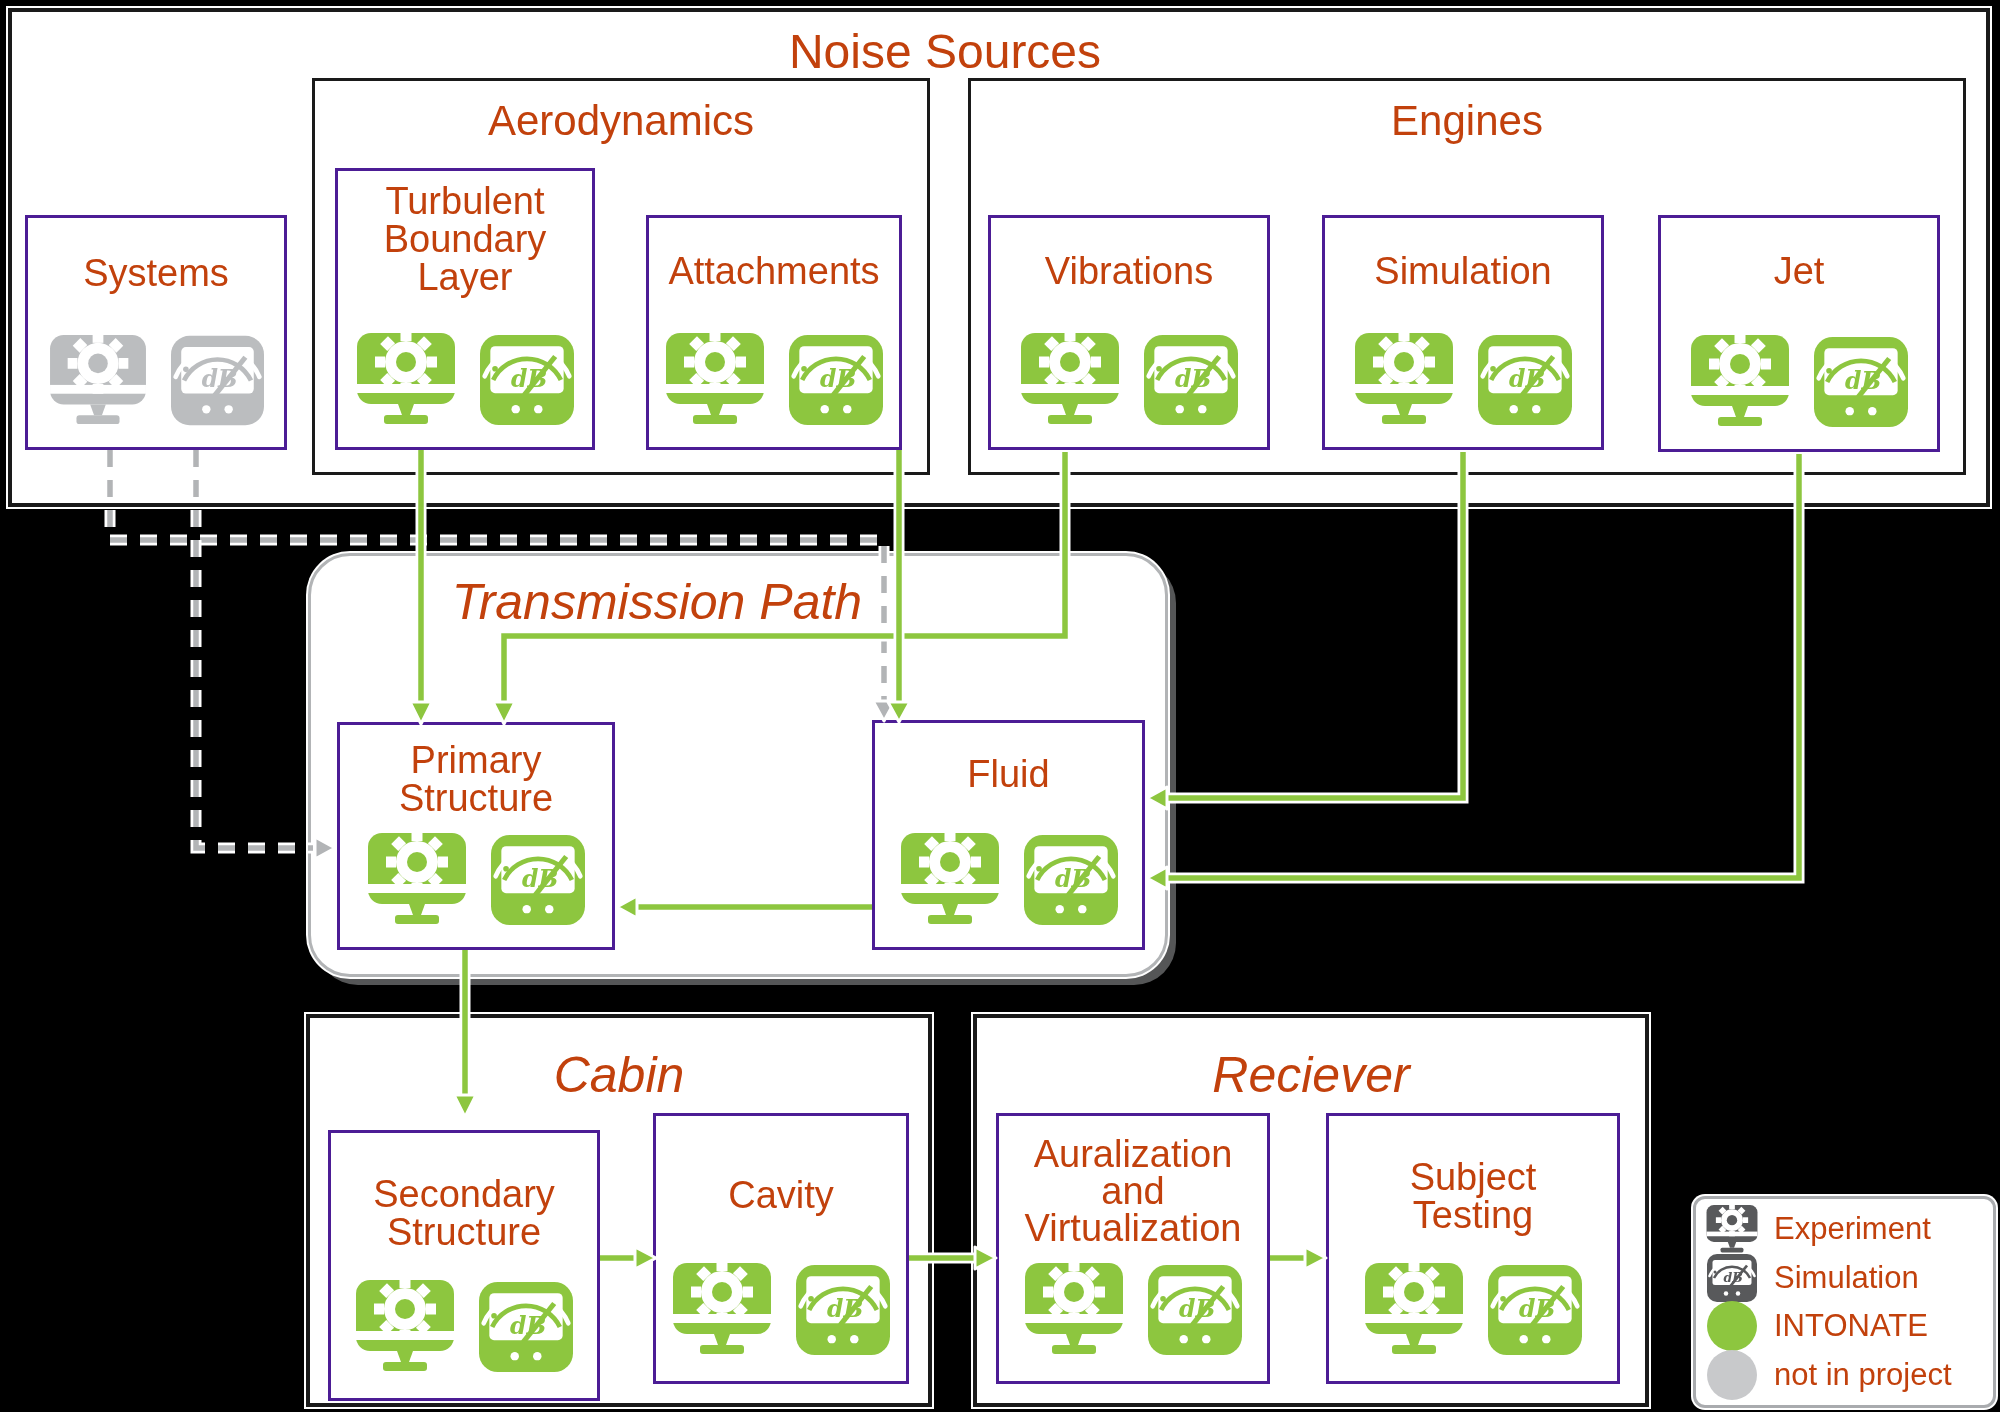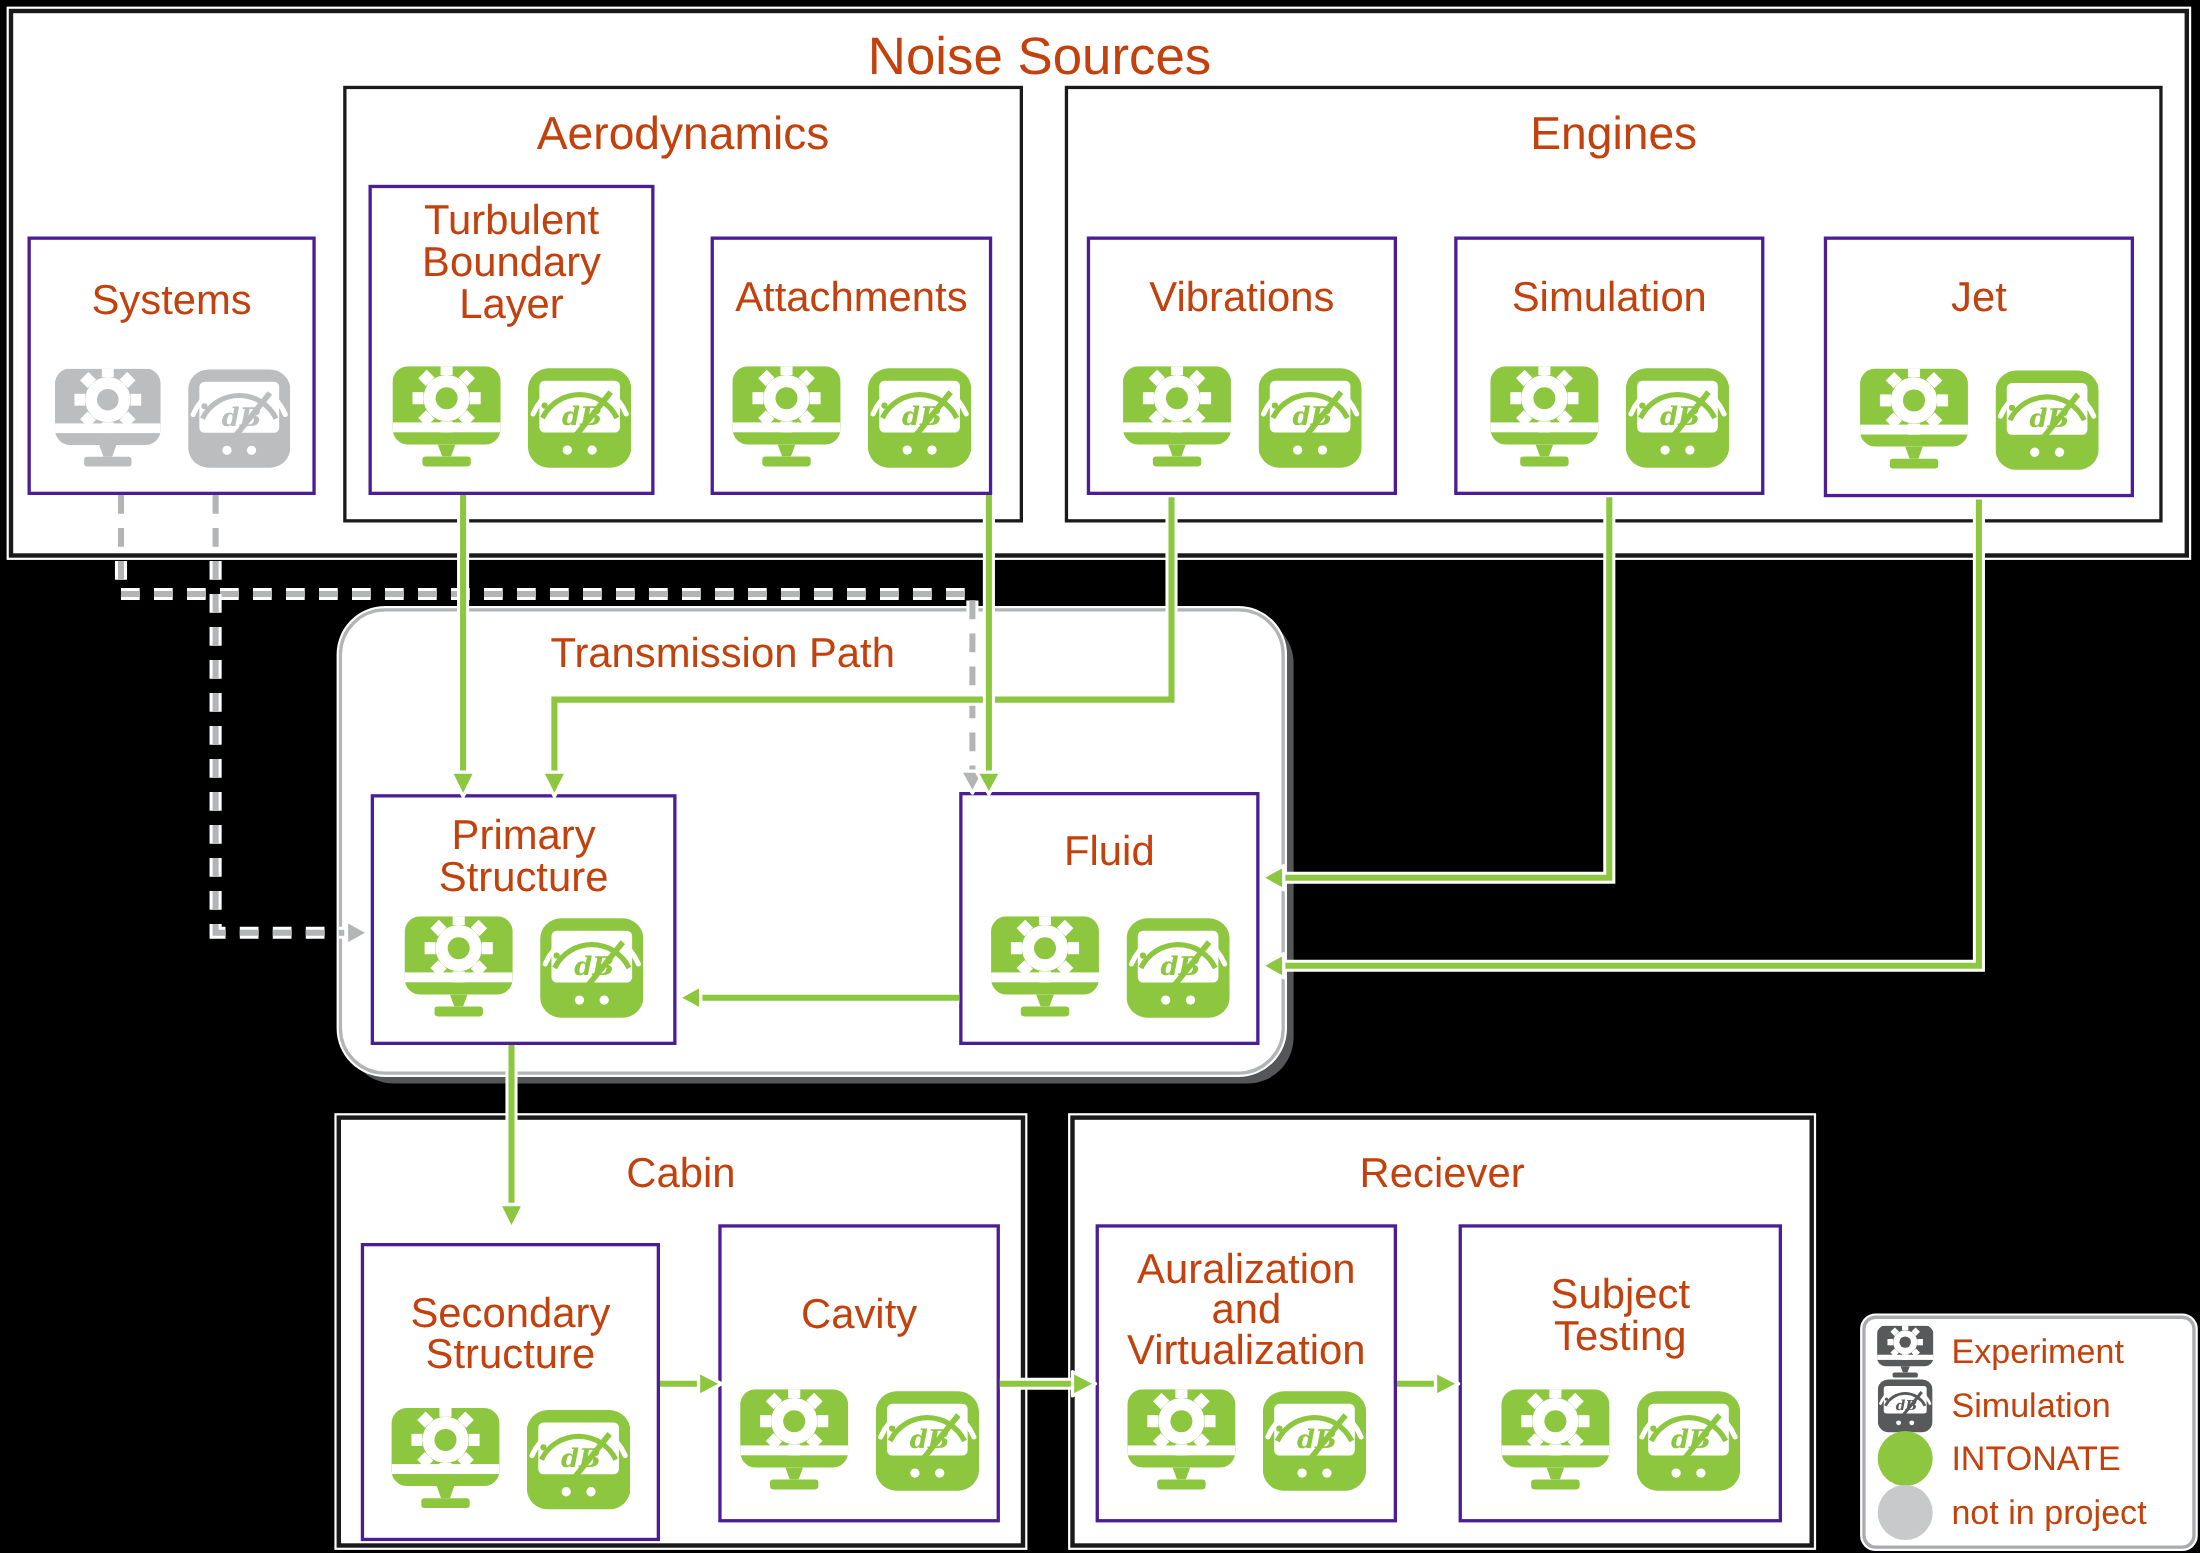--- a/index.html
+++ b/index.html
@@ -9,21 +9,21 @@
     --green:#8DC63F;--gray-icon:#BBBDBF;--dark-icon:#58595B;
     --gray-circle:#C8C9CB;--dashed:#B2B4B6;
   }
   .box{position:absolute;background:#fff;box-sizing:border-box;}
   .container{border:4px solid #1a1a1a;box-shadow:0 0 0 2px #fff;}
   .group{border:3px solid #1a1a1a;}
   .subbox{border:3px solid #4c1d95;display:flex;flex-direction:column;align-items:center;}
   .rounded{border:3px solid #B2B4B6;border-radius:42px;box-shadow:0 0 0 2px #fff,8px 8px 0 0 rgba(155,157,159,.55);}
   .title{position:absolute;left:0;width:100%;text-align:center;font-size:42px;}
   .title.big{font-size:48px;}
-  .title.med{font-size:38px;}
+  .title.med{font-size:50px;font-style:italic;}
   .lbl{text-align:center;font-size:38px;line-height:38px;}
   .lbl.single{line-height:42px;}
   .iconpair{margin-top:auto;display:flex;align-items:flex-end;gap:24px;}
   .icn{display:block;}
   .icn.green{color:var(--green);}
   .icn.gray{color:var(--gray-icon);}
   .icn.dark{color:var(--dark-icon);}
   #overlay{position:absolute;left:0;top:0;z-index:6;pointer-events:none;}
   .casing{fill:none;stroke:#fff;stroke-width:11;}
   .gline{fill:none;stroke:var(--green);stroke-width:5.5;}

